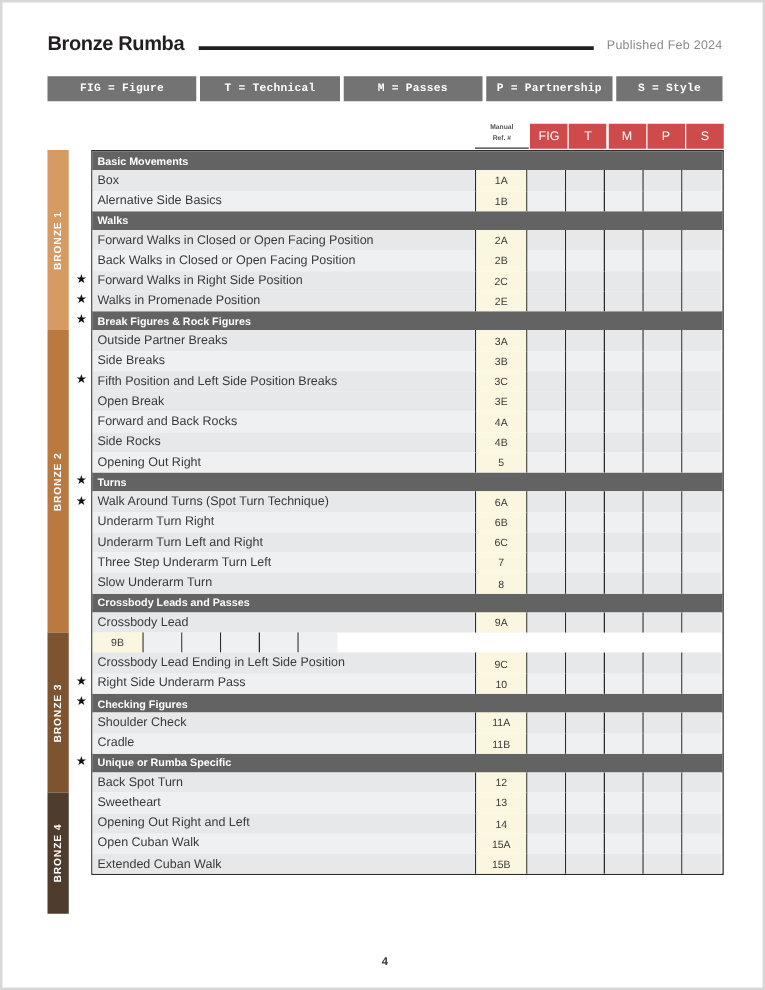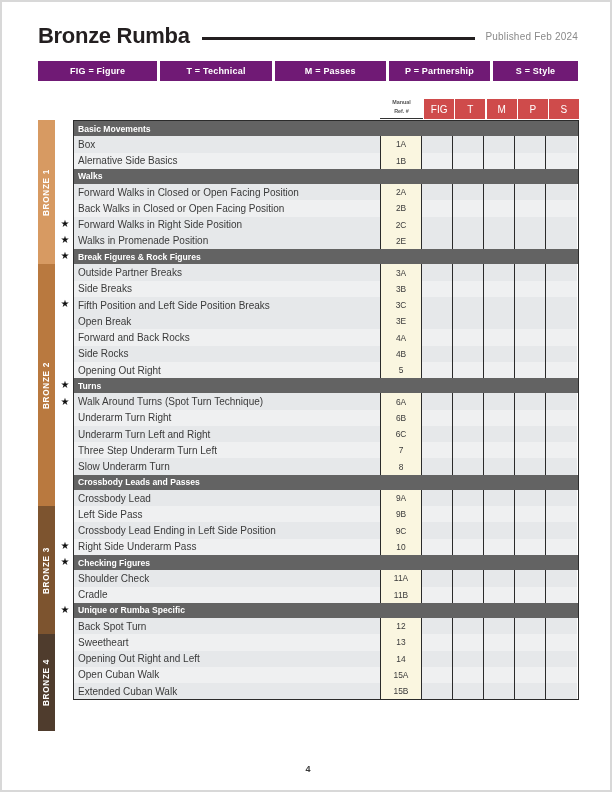--- a/index.html
+++ b/index.html
@@ -29,21 +29,21 @@
 
   
   .header {
     position: absolute;
     left: 36px; top: 18px;
     width: 540px; height: 32px;
     display: flex;
     align-items: center;
   }
   .title {
-    font-size: 22px;
+    font-size: 16px;
     font-weight: bold;
     color: #231f20;
     letter-spacing: -0.3px;
     white-space: nowrap;
   }
   .title-rule {
     flex: 1 1 auto;
     height: 3px;
     background: #231f20;
     margin: 0 10px 0 12px;
@@ -59,29 +59,30 @@
 
   
   .legend {
     position: absolute;
     left: 36px; top: 59px;
     width: 540px; height: 20px;
     display: flex;
     gap: 3px;
   }
   .legend-chip {
-    background: #701a75;
+    background: #737373;
     color: #ffffff;
     font-size: 9px;
     font-weight: bold;
     display: flex;
     align-items: center;
     justify-content: center;
     letter-spacing: 0.2px;
     white-space: nowrap;
+    font-family: Liberation Mono, monospace;
   }
   .legend-chip.w-fig { flex: 1.18; }
   .legend-chip.w-t   { flex: 1.10; }
   .legend-chip.w-m   { flex: 1.10; }
   .legend-chip.w-p   { flex: 1.00; }
   .legend-chip.w-s   { flex: 0.84; }
 
   
   .colhead {
     position: absolute;
@@ -521,21 +522,20 @@
       <div class="row">
         <div class="namecell">Crossbody Lead</div>
         <div class="refcell">9A</div>
         <div class="markcell"></div>
         <div class="markcell"></div>
         <div class="markcell"></div>
         <div class="markcell"></div>
         <div class="markcell last"></div>
       </div>
       <div class="row alt">
-        <div class="namecell">Left Side Pass</div>
         <div class="refcell">9B</div>
         <div class="markcell"></div>
         <div class="markcell"></div>
         <div class="markcell"></div>
         <div class="markcell"></div>
         <div class="markcell last"></div>
       </div>
       <div class="row">
         <div class="namecell">Crossbody Lead Ending in Left Side Position</div>
         <div class="refcell">9C</div>

